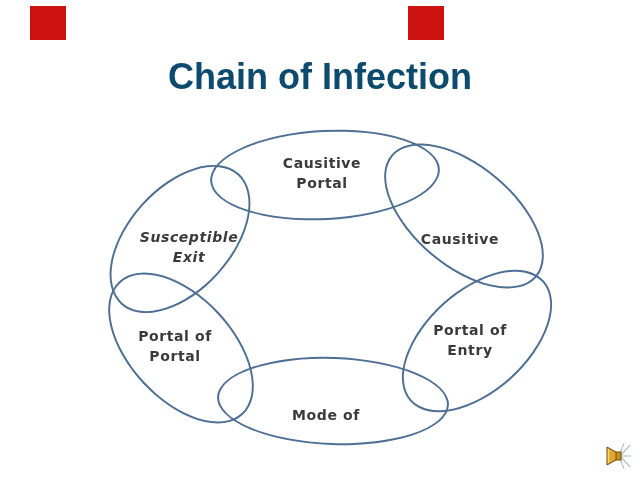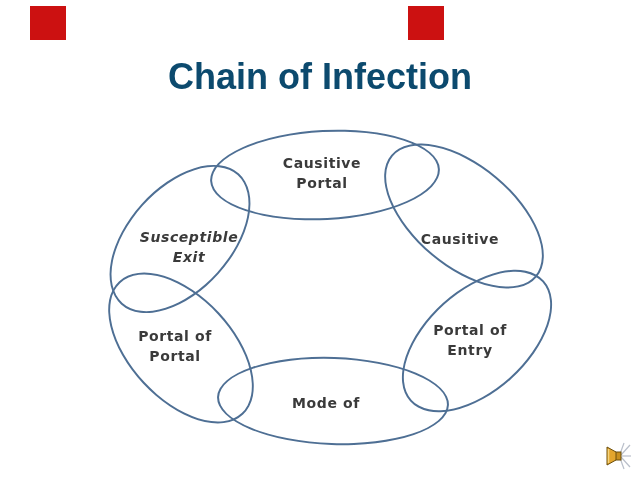--- a/index.html
+++ b/index.html
@@ -64,21 +64,21 @@
       <div>Causitive</div>
       <div>Portal</div>
     </div>
     <div class="node-label lbl-reservoir" style="color: rgb(58, 58, 58);">
       <div>Causitive</div>
     </div>
     <div class="node-label lbl-portal-exit" style="color: rgb(58, 58, 58);">
       <div>Portal of</div>
       <div>Entry</div>
     </div>
-    <div class="node-label lbl-mode" style="color: rgb(58, 58, 58);">
+    <div class="node-label lbl-mode" style="color: rgb(58, 58, 58); margin-top: 12px;">
       <div>Mode of</div>
     </div>
     <div class="node-label lbl-portal-entry" style="color: rgb(58, 58, 58);">
       <div>Portal of</div>
       <div>Portal</div>
     </div>
     <div class="node-label lbl-host" style="color: rgb(58, 58, 58);">
       <div>Susceptible</div>
       <div>Exit</div>
     </div>

